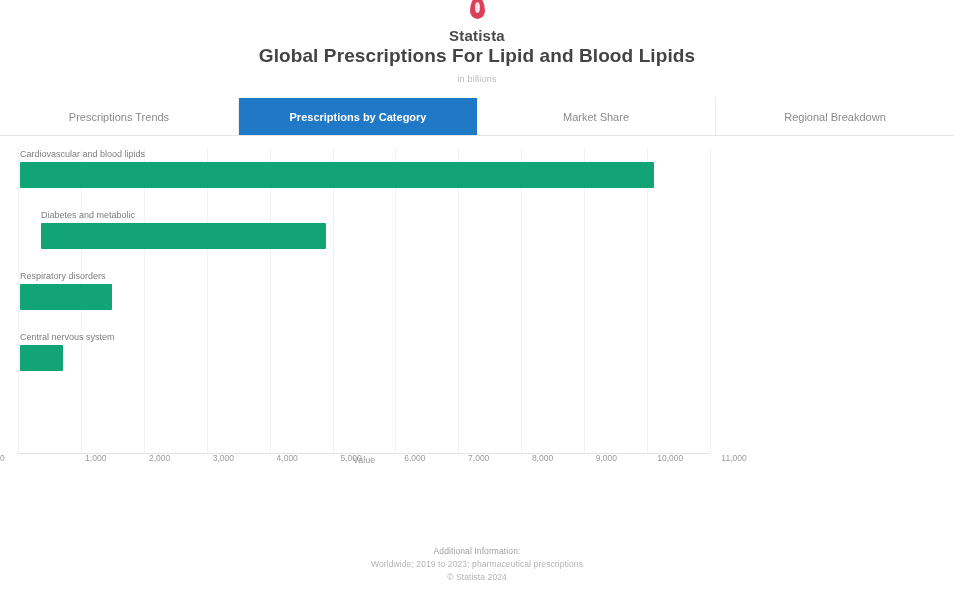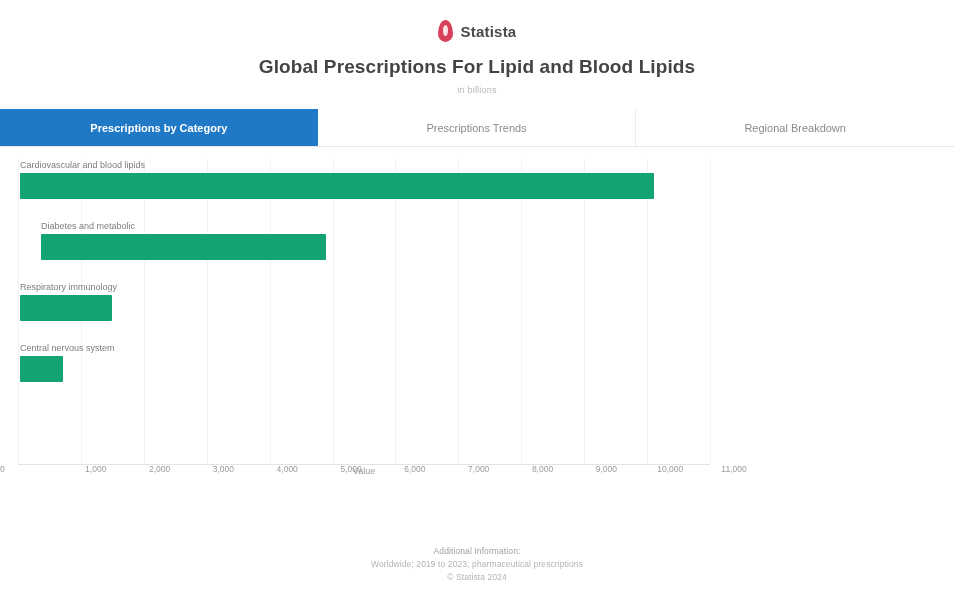--- a/index.html
+++ b/index.html
@@ -17,23 +17,24 @@
   }
 
   
   .header {
     padding-top: 18px;
     text-align: center;
   }
   .brand {
     display: flex;
     align-items: center;
-    justify-content: center;
+    justify-content: flex-end;
     gap: 8px;
     height: 26px;
+    flex-direction: column;
   }
   .brand-mark {
     width: 15px;
     height: 22px;
     position: relative;
     flex: 0 0 auto;
   }
   .brand-mark .leaf {
     position: absolute;
     left: 0;
@@ -55,21 +56,21 @@
   }
   .brand-name {
     font-size: 15px;
     font-weight: bold;
     letter-spacing: .2px;
     color: #4a4a4a;
     white-space: nowrap;
   }
 
   .page-title {
-    margin-top: 12px;
+    margin-top: 1px;
     font-size: 19px;
     font-weight: bold;
     color: #444444;
     letter-spacing: .1px;
   }
   .page-subtitle {
     margin-top: 7px;
     font-size: 9px;
     color: #b9b9b9;
     letter-spacing: .2px;
@@ -207,22 +208,23 @@
       <span class="leaf"></span>
       <span class="leaf-inner"></span>
     </span>
     <span class="brand-name">Statista</span>
   </div>
   <div class="page-title">Global Prescriptions For Lipid and Blood Lipids</div>
   <div class="page-subtitle">in billions</div>
 </div>
 
 <div class="tabbar">
+  <div class="tab">Prescriptions Trends</div>
   <div class="tab active">Prescriptions by Category</div>
-  <div class="tab">Prescriptions Trends</div>
+  <div class="tab">Market Share</div>
   <div class="tab">Regional Breakdown</div>
 </div>
 
 <div class="chart">
   <div class="plot" id="plot">
       <div class="gridline" style="left: 0%;"></div>
       <div class="gridline" style="left: 9.09091%;"></div>
       <div class="gridline" style="left: 18.1818%;"></div>
       <div class="gridline" style="left: 27.2727%;"></div>
       <div class="gridline" style="left: 36.3636%;"></div>
@@ -235,21 +237,21 @@
       <div class="gridline" style="left: 100%;"></div>
       <div class="bar-row" style="top: 0%; height: 20%;">
         <div class="bar-label">Cardiovascular and blood lipids</div>
         <div class="bar" style="width: 91.6667%; background: rgb(18, 164, 116);"></div>
       </div>
       <div class="bar-row" style="top: 20%; height: 20%; margin-left: 21px;">
         <div class="bar-label">Diabetes and metabolic</div>
         <div class="bar" style="width: 42.5%; background: rgb(18, 164, 116);"></div>
       </div>
       <div class="bar-row" style="top: 40%; height: 20%;">
-        <div class="bar-label">Respiratory immunology</div>
+        <div class="bar-label">Respiratory disorders</div>
         <div class="bar" style="width: 13.3333%; background: rgb(18, 164, 116);"></div>
       </div>
       <div class="bar-row" style="top: 60%; height: 20%;">
         <div class="bar-label">Central nervous system</div>
         <div class="bar" style="width: 6.25%; background: rgb(18, 164, 116);"></div>
       </div>
     </div>
   <div class="axis-line" id="axis-line"></div>
   <div class="xticks" id="xticks">
       <div class="xtick first">0</div>

